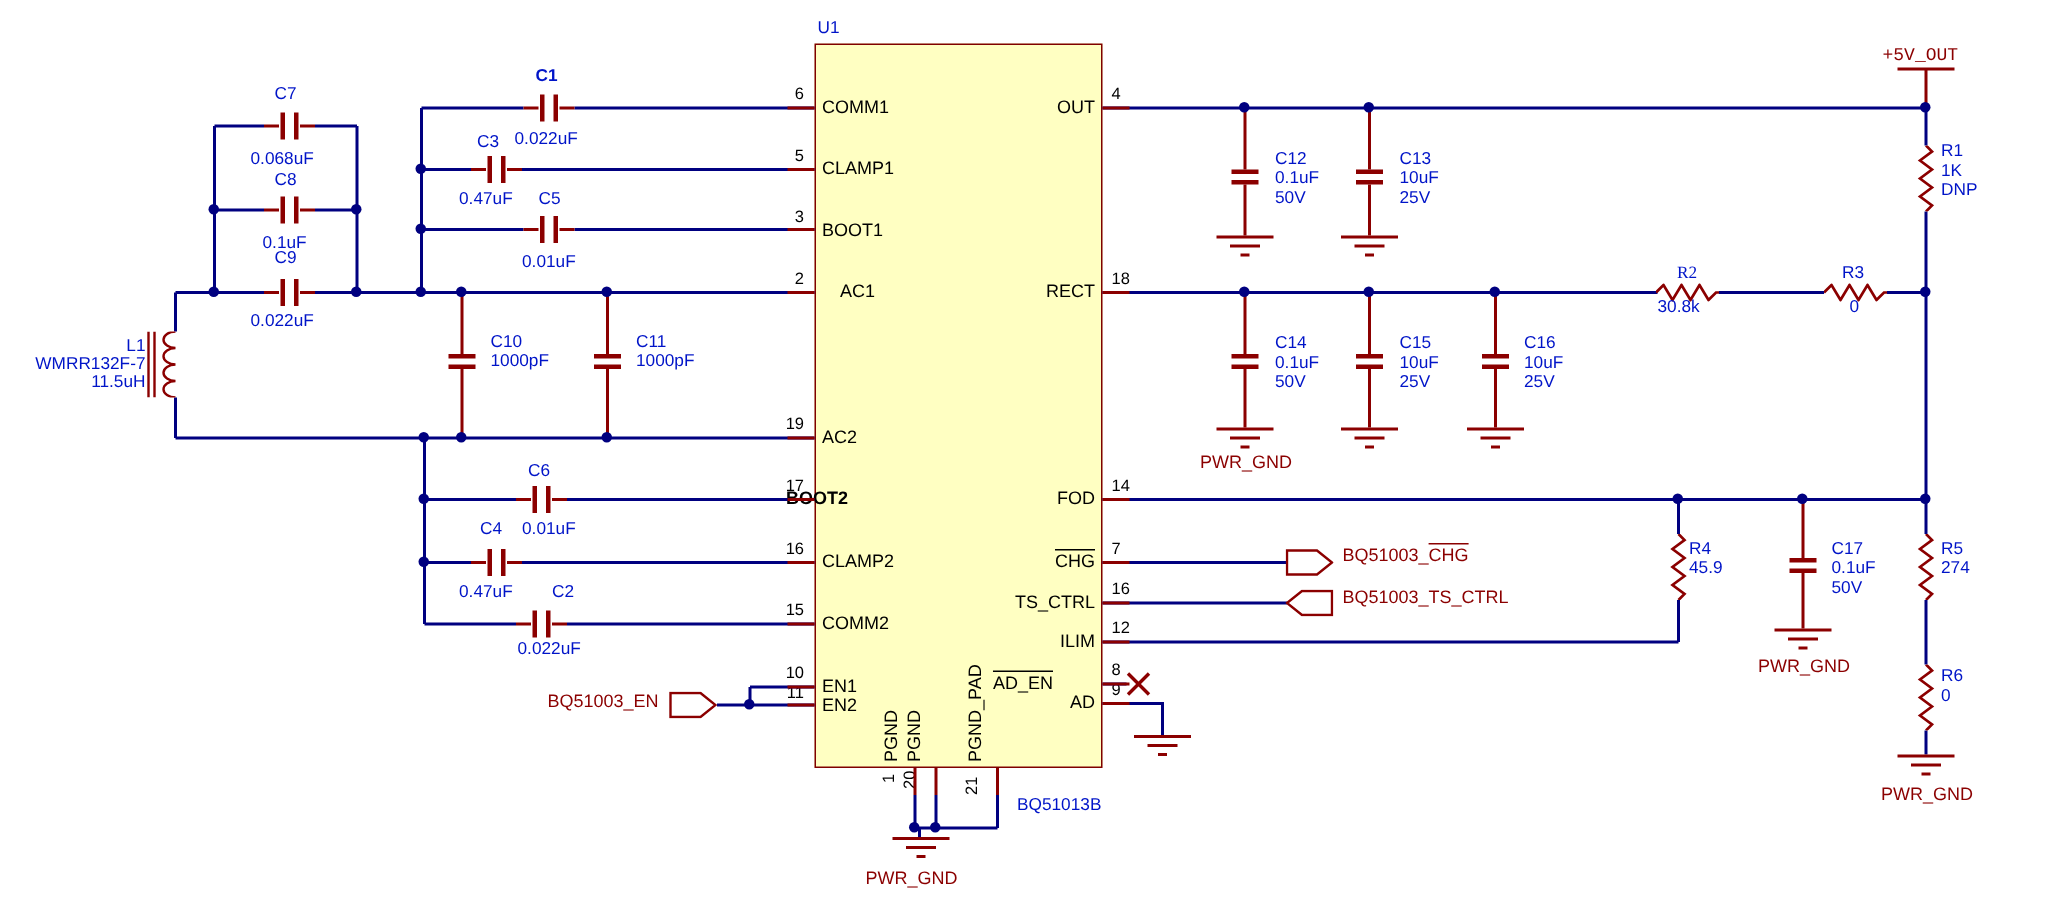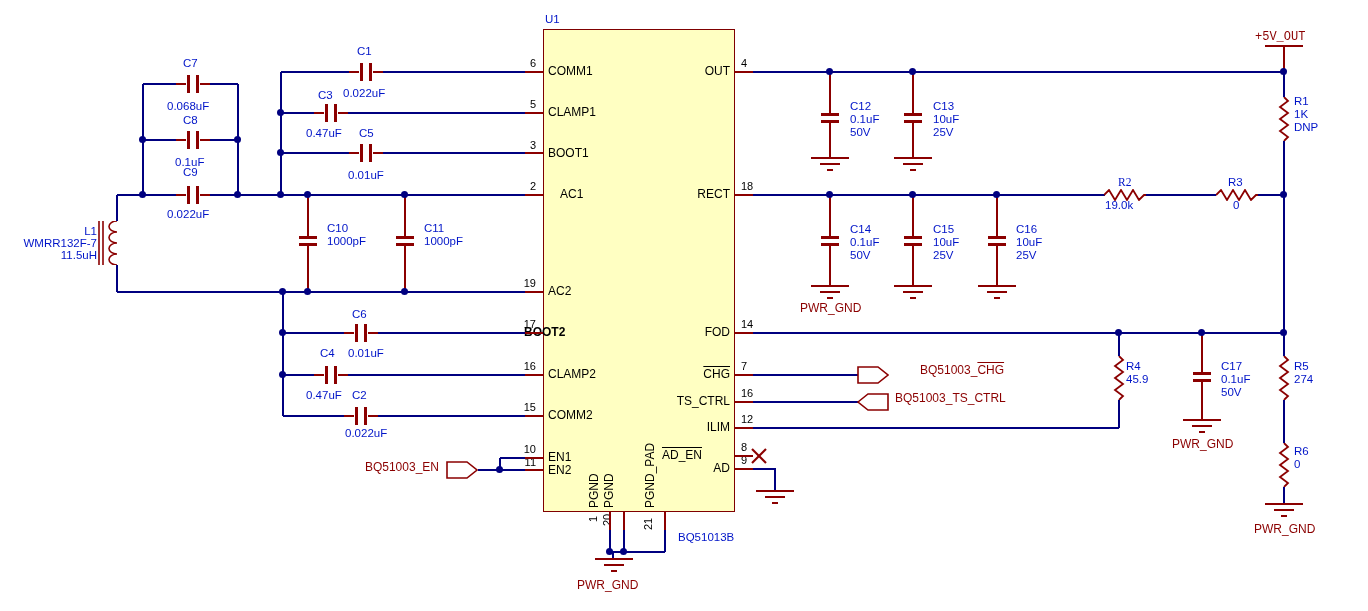--- a/index.html
+++ b/index.html
@@ -229,31 +229,31 @@
       <div class="p2"></div>
       <div class="l2"></div>
     </div>
 
   <span class="lbl" style="left:183px;top:57px;">C7</span>
   <span class="lbl" style="left:167px;top:100px;">0.068uF</span>
   <span class="lbl" style="left:183px;top:114px;">C8</span>
   <span class="lbl" style="left:175px;top:156px;">0.1uF</span>
   <span class="lbl" style="left:183px;top:166px;">C9</span>
   <span class="lbl" style="left:167px;top:208px;">0.022uF</span>
-  <span class="lbl" style="left:357px;top:45px;">C1</span>
+  <span class="lbl" style="left:357px;top:45px;font-weight:bold;">C1</span>
   <span class="lbl" style="left:343px;top:87px;">0.022uF</span>
   <span class="lbl" style="left:318px;top:89px;">C3</span>
   <span class="lbl" style="left:306px;top:127px;">0.47uF</span>
   <span class="lbl" style="left:359px;top:127px;">C5</span>
   <span class="lbl" style="left:348px;top:169px;">0.01uF</span>
   <span class="lbl" style="left:352px;top:308px;">C6</span>
   <span class="lbl" style="left:348px;top:347px;">0.01uF</span>
   <span class="lbl" style="left:320px;top:347px;">C4</span>
   <span class="lbl" style="left:306px;top:389px;">0.47uF</span>
-  <span class="lbl" style="left:352px;top:389px;">C2</span>
+  <span class="lbl" style="left:368px;top:389px;">C2</span>
   <span class="lbl" style="left:345px;top:427px;">0.022uF</span>
 
   <div class="vm" style="left:307px;top:195px;height:41px;"></div>
   <div class="vm" style="left:307px;top:246px;height:46px;"></div>
   <div class="vplates" style="left:299px;top:236px;">
       <div class="q1"></div>
       <div class="q2"></div>
     </div>
   <span class="lbl" style="left:327px;top:222px;">C10</span>
   <span class="lbl" style="left:327px;top:235px;">1000pF</span>
@@ -331,21 +331,21 @@
     <polyline points="6,0 10,4 2,10 10,16 2,22 10,28 2,34 10,40 6,44" fill="none" stroke="#8B0000" stroke-width="1.8"></polyline>
     </svg>
   <span class="lbl" style="left:1294px;top:95px;">R1</span>
   <span class="lbl" style="left:1294px;top:108px;">1K</span>
   <span class="lbl" style="left:1294px;top:121px;">DNP</span>
 
   <svg class="sym" style="left:1104px;top:189px;" width="42" height="12">
     <polyline points="0,6 5,1 11,11 17,1 23,11 29,1 35,11 40,6 42,6" fill="none" stroke="#8B0000" stroke-width="1.8"></polyline>
     </svg>
   <span class="lbl" style="left:1118px;top:176px;font-family:Liberation Serif, serif;">R2</span>
-  <span class="lbl" style="left:1105px;top:199px;">19.0k</span>
+  <span class="lbl" style="left:1105px;top:199px;">30.8k</span>
 
   <svg class="sym" style="left:1216px;top:189px;" width="42" height="12">
     <polyline points="0,6 5,1 11,11 17,1 23,11 29,1 35,11 40,6 42,6" fill="none" stroke="#8B0000" stroke-width="1.8"></polyline>
     </svg>
   <span class="lbl" style="left:1228px;top:176px;">R3</span>
   <span class="lbl" style="left:1233px;top:199px;">0</span>
 
   <svg class="sym" style="left:1113px;top:356px;" width="12" height="44">
     <polyline points="6,0 10,4 2,10 10,16 2,22 10,28 2,34 10,40 6,44" fill="none" stroke="#8B0000" stroke-width="1.8"></polyline>
     </svg>
@@ -416,21 +416,21 @@
   <span class="net" style="left:577px;top:579px;">PWR_GND</span>
 
   <svg class="sym" style="left:446px;top:461px;" width="32" height="18">
     <polygon points="1,1 21,1 31,9 21,17 1,17" fill="#FFFFFF" stroke="#8B0000" stroke-width="1.6"></polygon>
     </svg>
   <span class="net r" style="left:355px;top:461px;width:84px;">BQ51003_EN</span>
 
   <svg class="sym" style="left:857px;top:366px;" width="32" height="18">
     <polygon points="1,1 21,1 31,9 21,17 1,17" fill="#FFFFFF" stroke="#8B0000" stroke-width="1.6"></polygon>
     </svg>
-  <span class="net" style="left:895px;top:364px;margin-left:25px;"><span>BQ51003_</span><span class="ov">CHG</span></span>
+  <span class="net" style="left:895px;top:364px;"><span>BQ51003_</span><span class="ov">CHG</span></span>
 
   <svg class="sym" style="left:857px;top:393px;" width="32" height="18">
     <polygon points="1,9 11,1 31,1 31,17 11,17" fill="#FFFFFF" stroke="#8B0000" stroke-width="1.6"></polygon>
     </svg>
   <span class="net" style="left:895px;top:392px;">BQ51003_TS_CTRL</span>
 
   <svg class="sym" style="left:750px;top:447px;" width="18" height="18">
     <line x1="2" y1="2" x2="16" y2="16" stroke="#8B0000" stroke-width="2.2"></line>
     <line x1="2" y1="16" x2="16" y2="2" stroke="#8B0000" stroke-width="2.2"></line>
     </svg>

